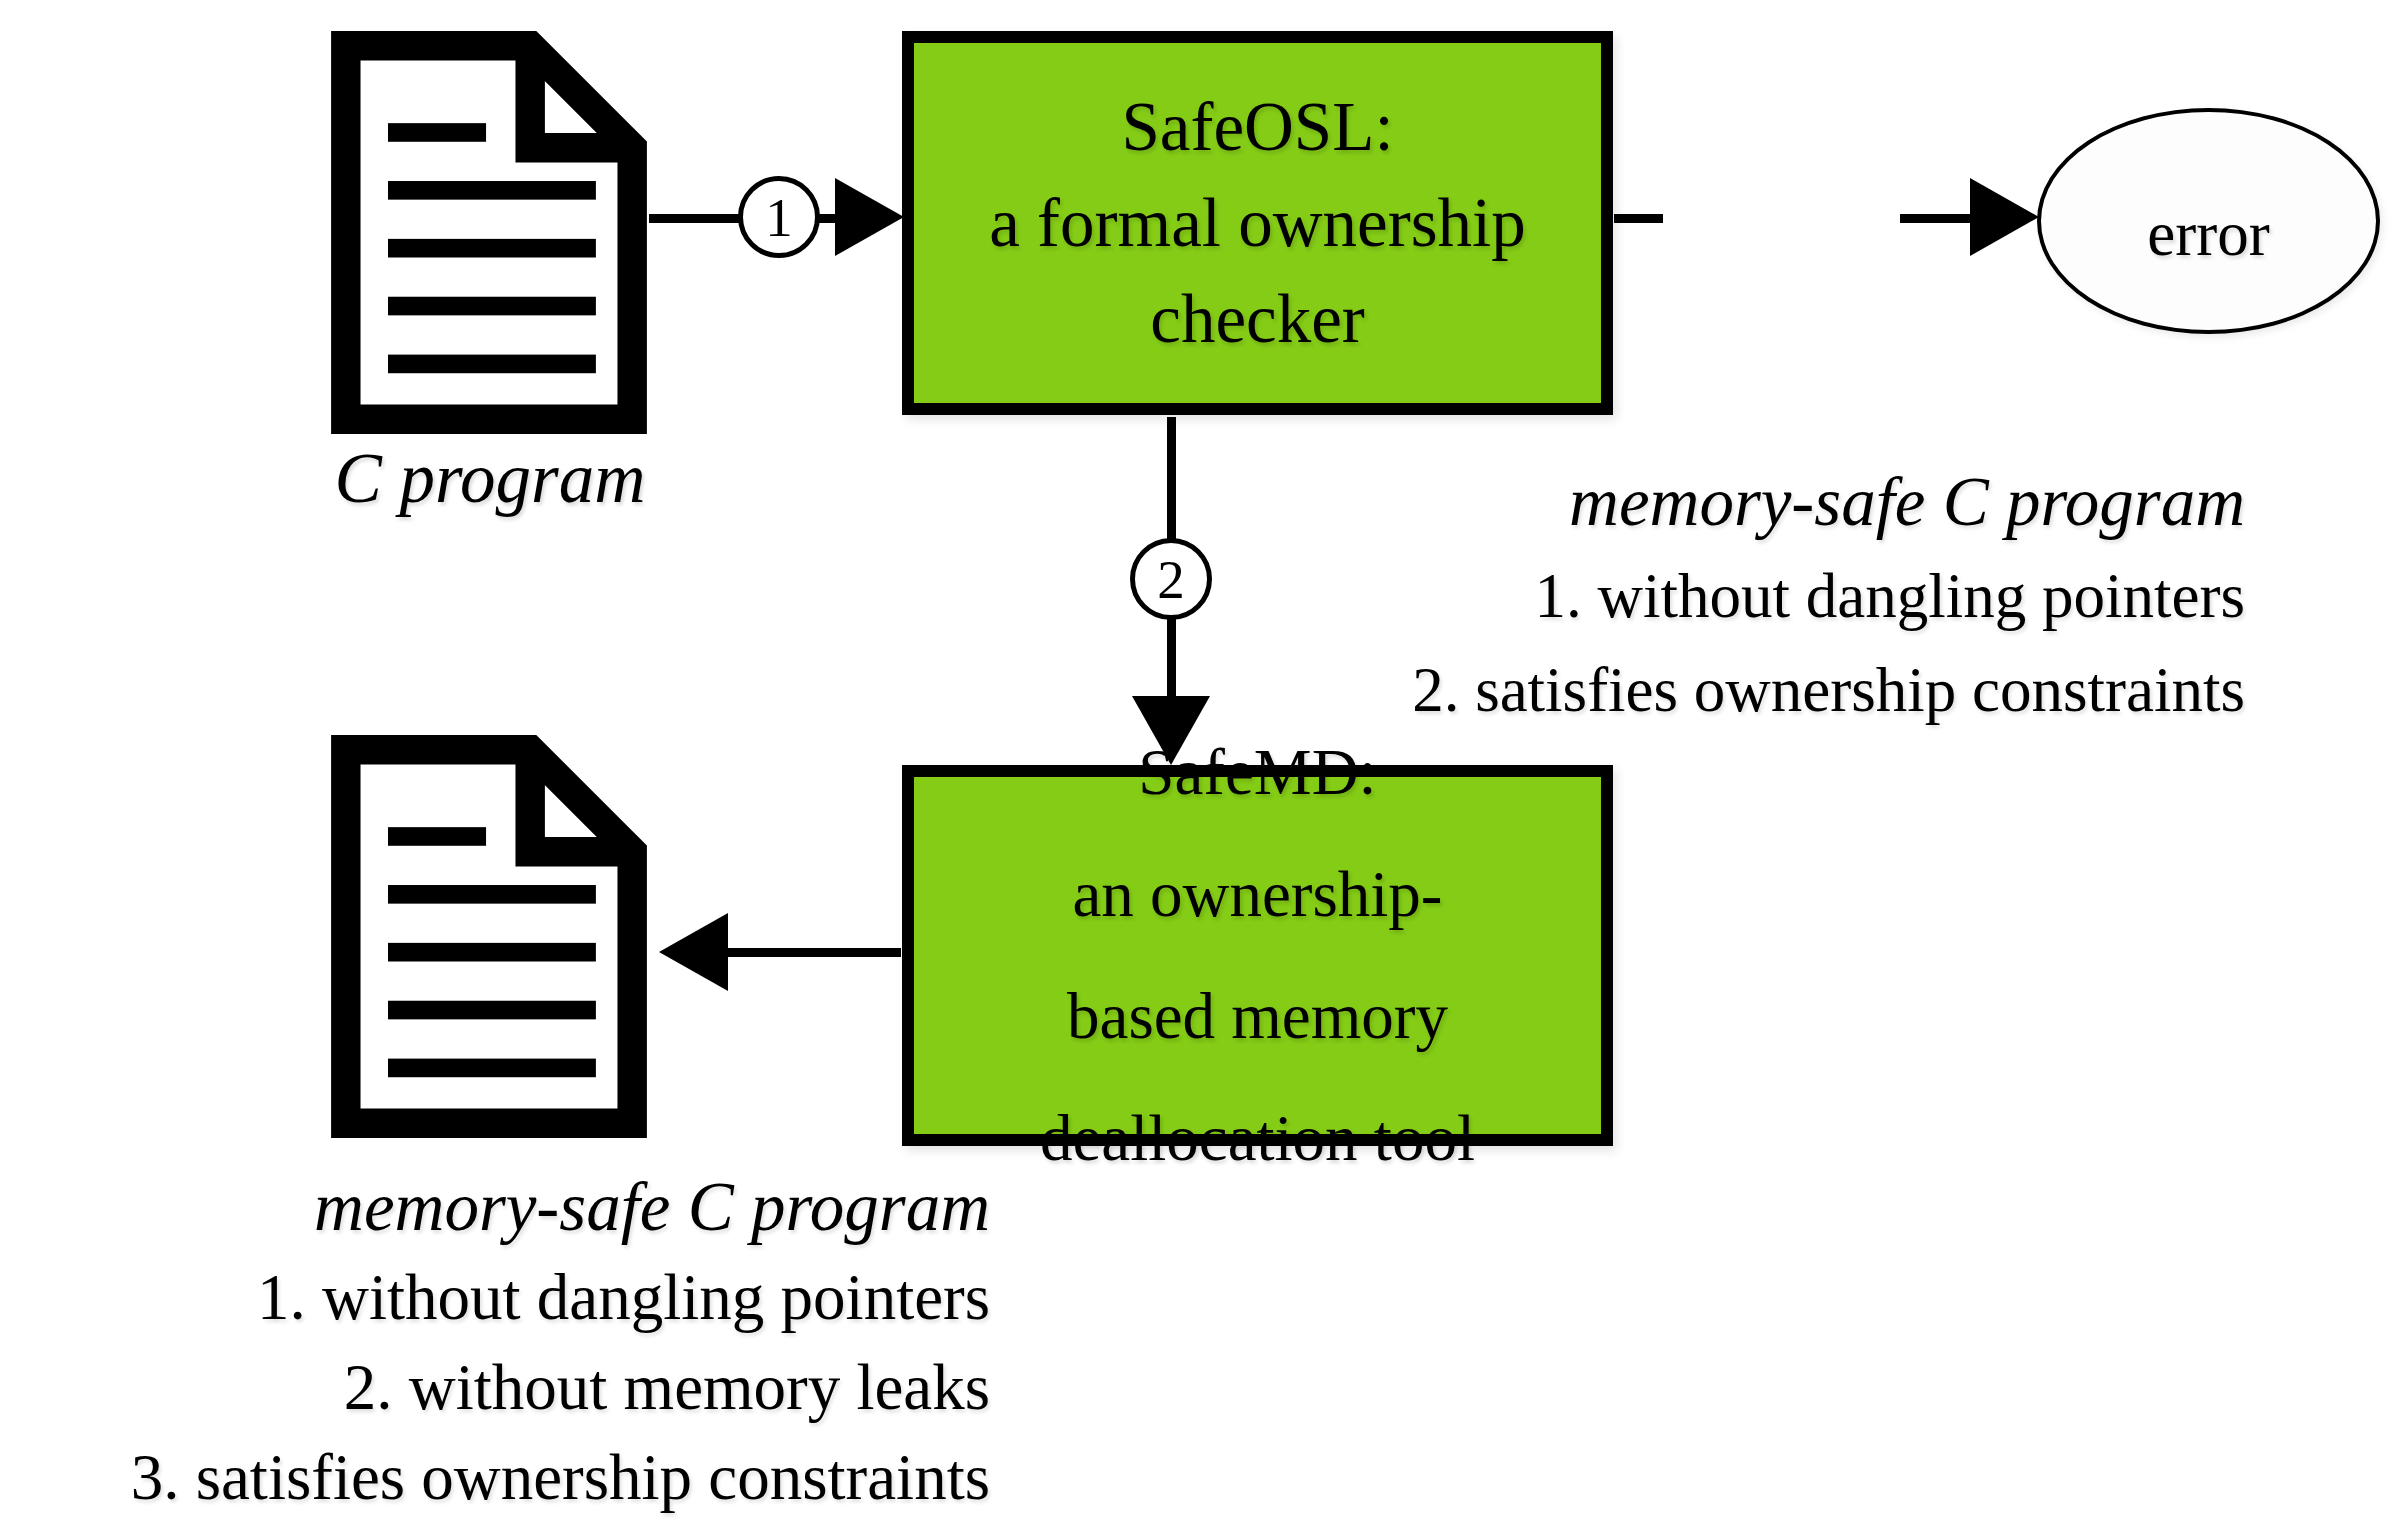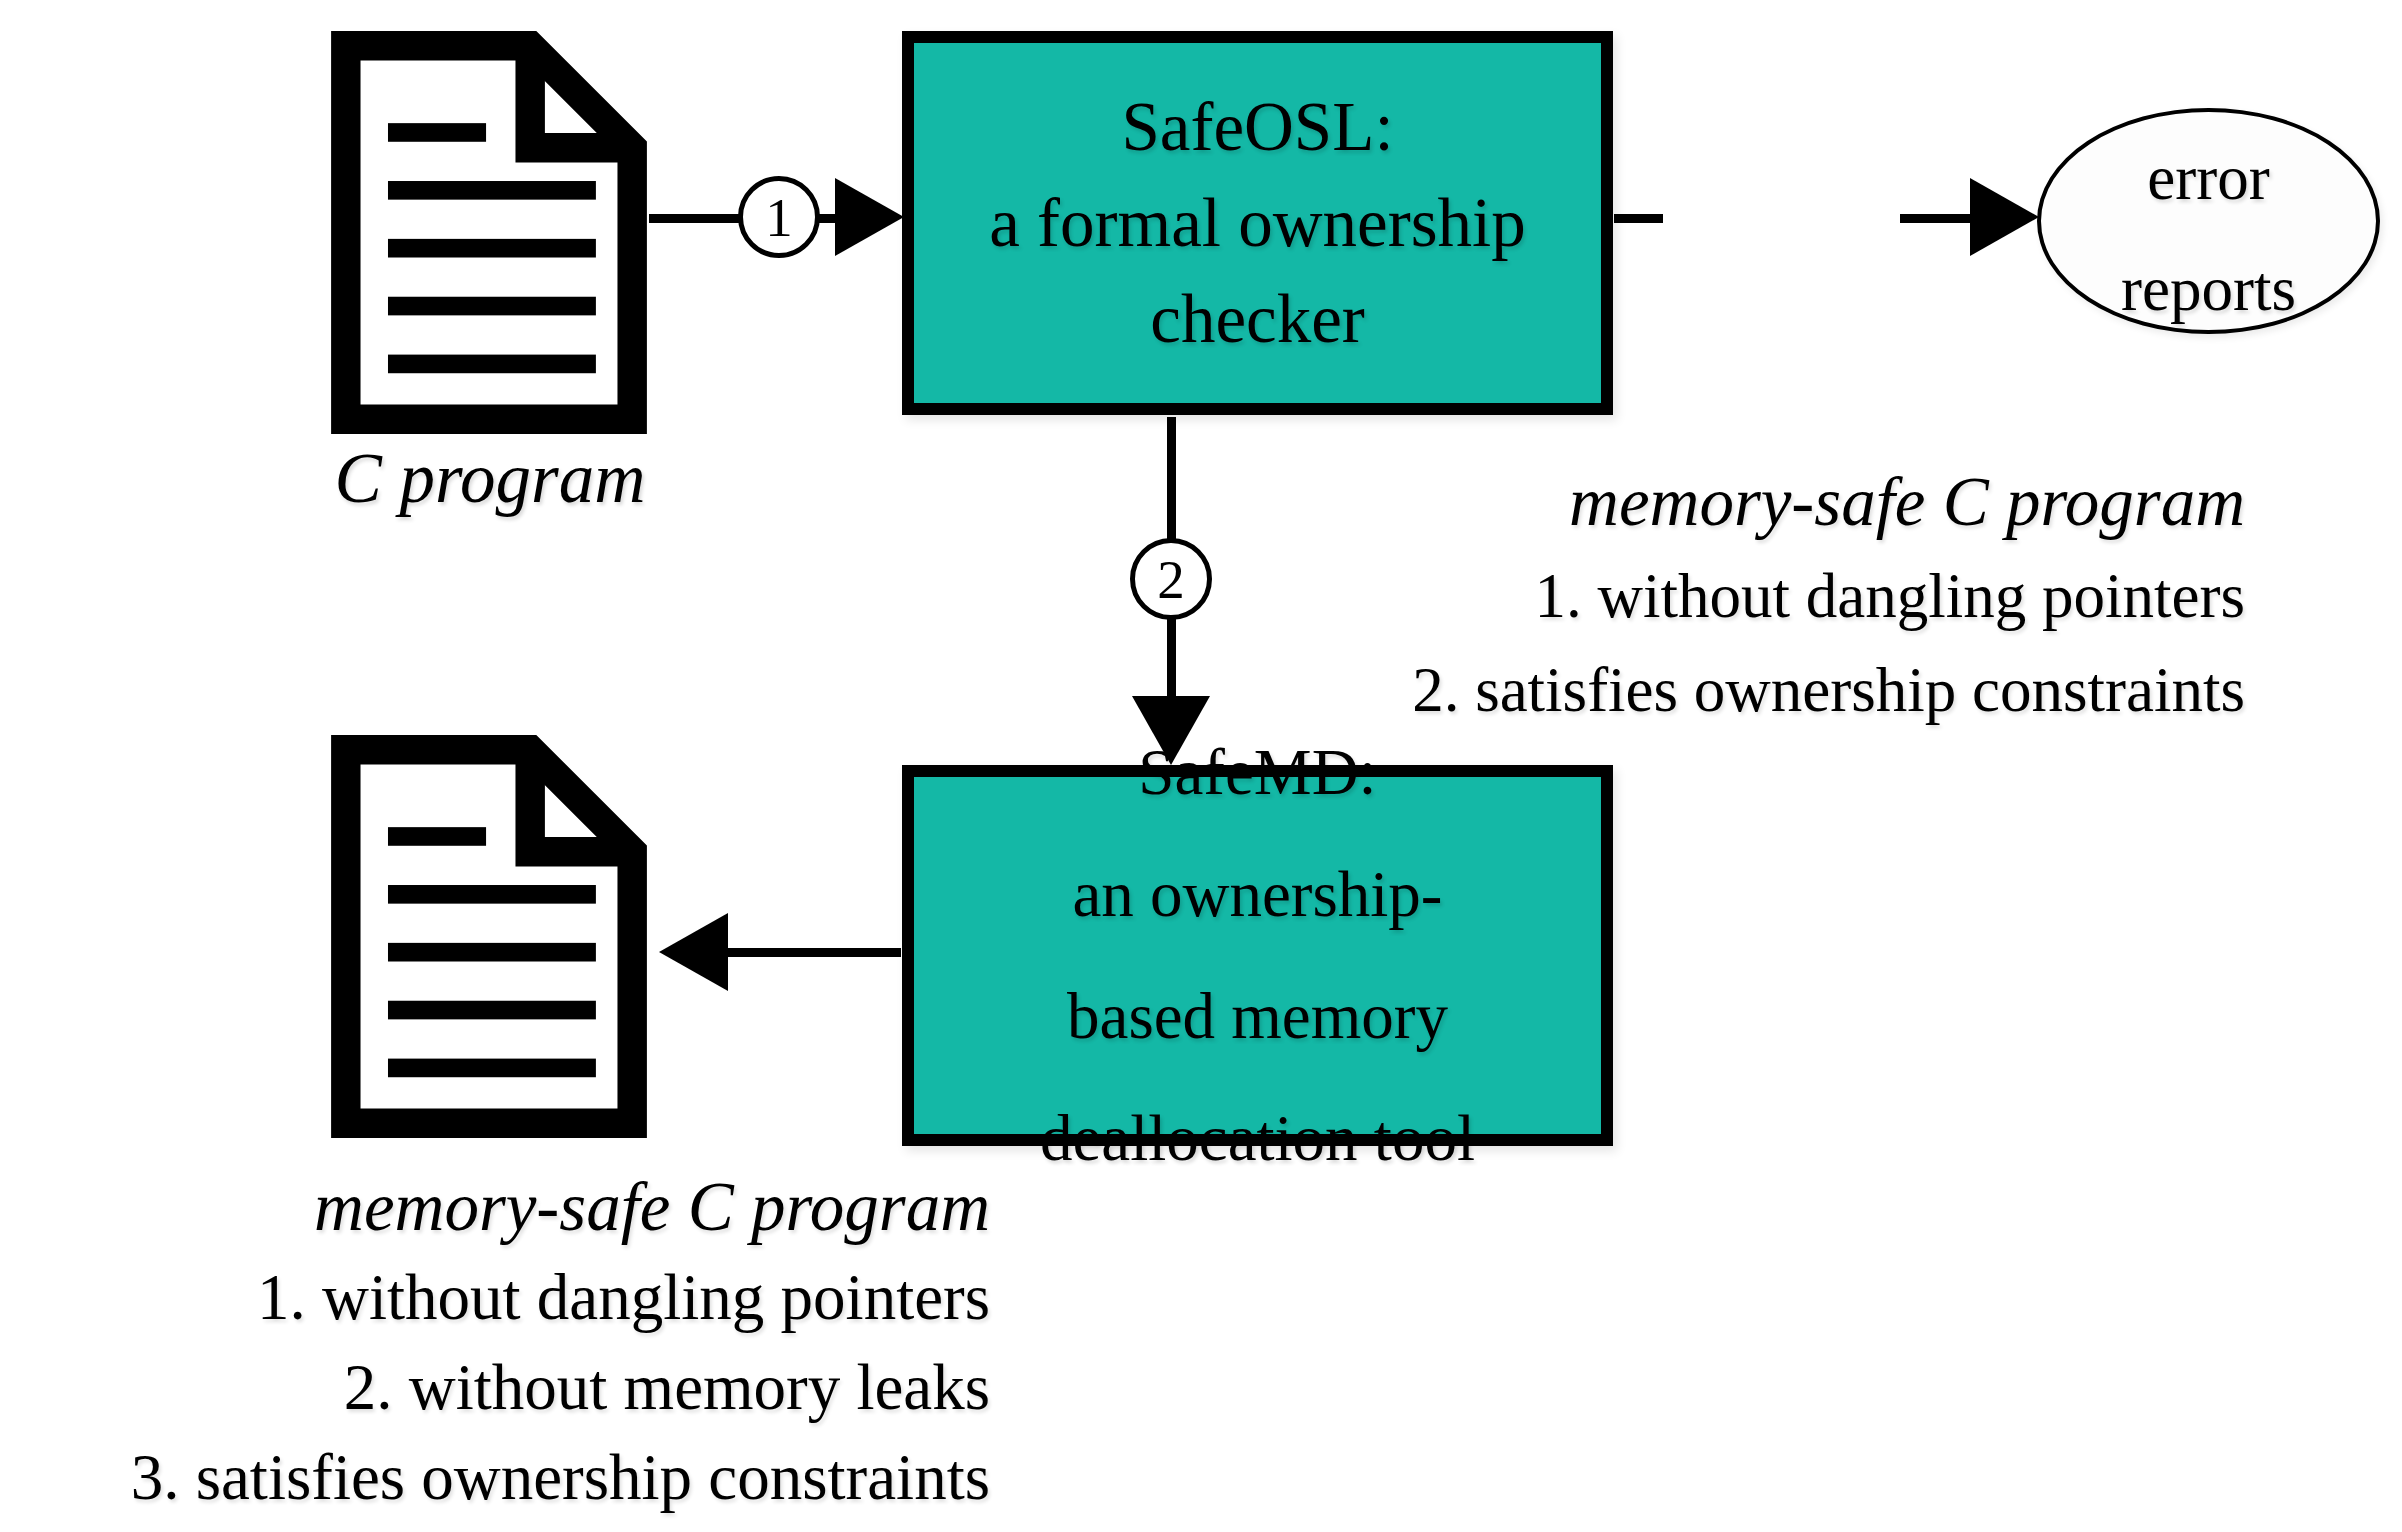--- a/index.html
+++ b/index.html
@@ -3,21 +3,21 @@
 <meta charset="utf-8">
 <title>Diagram</title>
 <style>
   html,body{margin:0;padding:0;background:#ffffff;}
   .canvas{
     position:relative;width:2402px;height:1533px;background:#ffffff;
     font-family:"Liberation Serif","DejaVu Serif",serif;color:#000;overflow:hidden;
   }
   
   .node-box{
-    position:absolute;border:12.7px solid #000;background:#14b8a6;
+    position:absolute;border:12.7px solid #000;background:#84cc16;
     display:flex;flex-direction:column;align-items:center;justify-content:center;
     text-align:center;box-shadow:3.9px 4.9px 9.8px rgba(0,0,0,0.10);
   }
   .node-box .bigline{font-size:69px;line-height:96px;white-space:nowrap;text-shadow:2px 2.9px 3.9px rgba(0,0,0,0.14);}
   .node-box.safemd .bigline{font-size:65px;line-height:89px;}
   
   .ellipse{
     position:absolute;border:4.9px solid #000;border-radius:50%;background:#fdfdfd;
     display:flex;flex-direction:column;align-items:center;justify-content:center;text-align:center;
     box-shadow:2.9px 3.9px 7.8px rgba(0,0,0,0.08);
@@ -73,21 +73,20 @@
     <div class="bigline">a formal ownership</div>
     <div class="bigline">checker</div>
   </div>
 
   <div class="hline" style="left:1614px;top:214px;width:49px;"></div>
   <div class="hline" style="left:1900px;top:214px;width:73px;"></div>
   <div class="arrow-right" style="left:1970px;top:178px;"></div>
 
   <div class="ellipse" style="left:2037px;top:108px;width:335px;height:218px;">
     <div class="eline">error</div>
-    <div class="eline">reports</div>
   </div>
 
   <div class="vline" style="left:1167px;top:417px;height:281px;"></div>
   <div class="badge" style="left:1130px;top:538px;">
     <span>2</span>
   </div>
   <div class="arrow-down" style="left:1132px;top:696px;"></div>
 
   <div class="annotation" style="left:1255px;top:455px;width:990px;">
     <div class="title">memory-safe C program</div>

